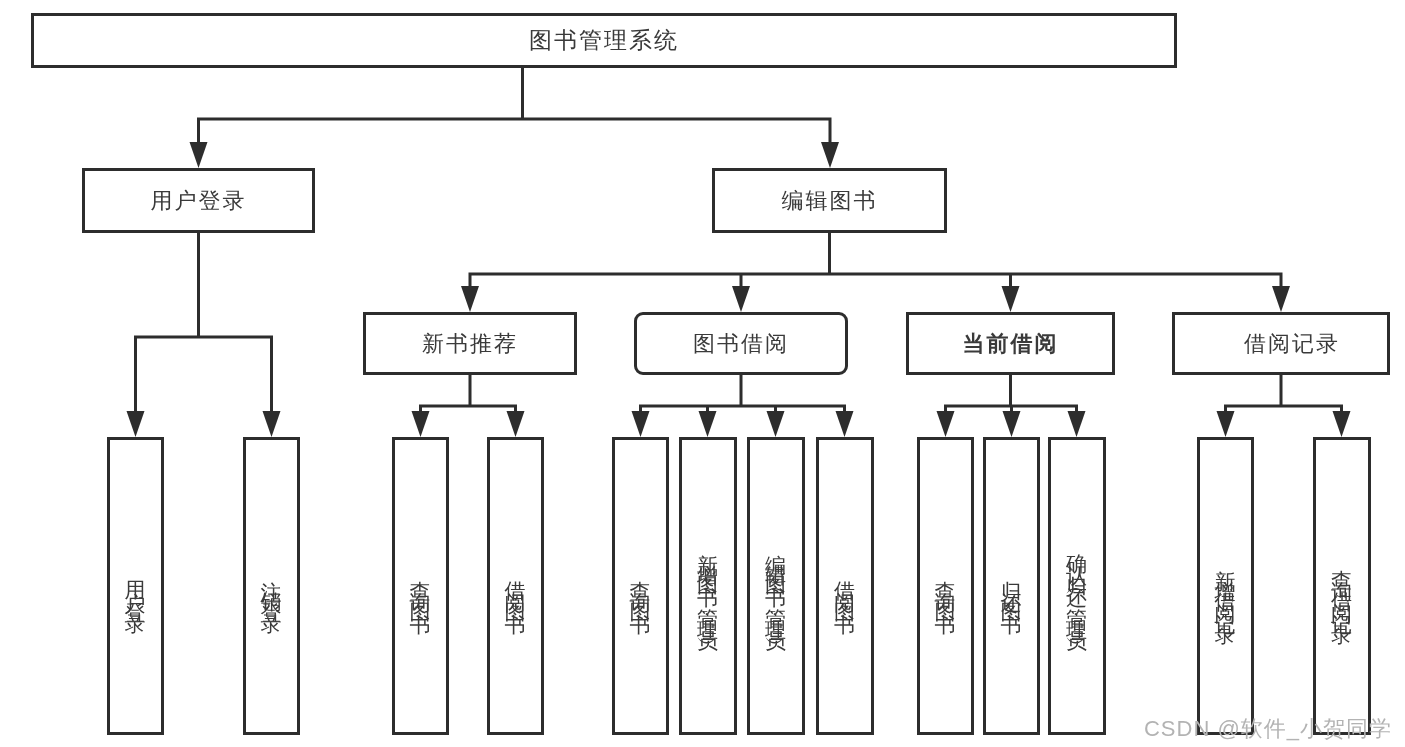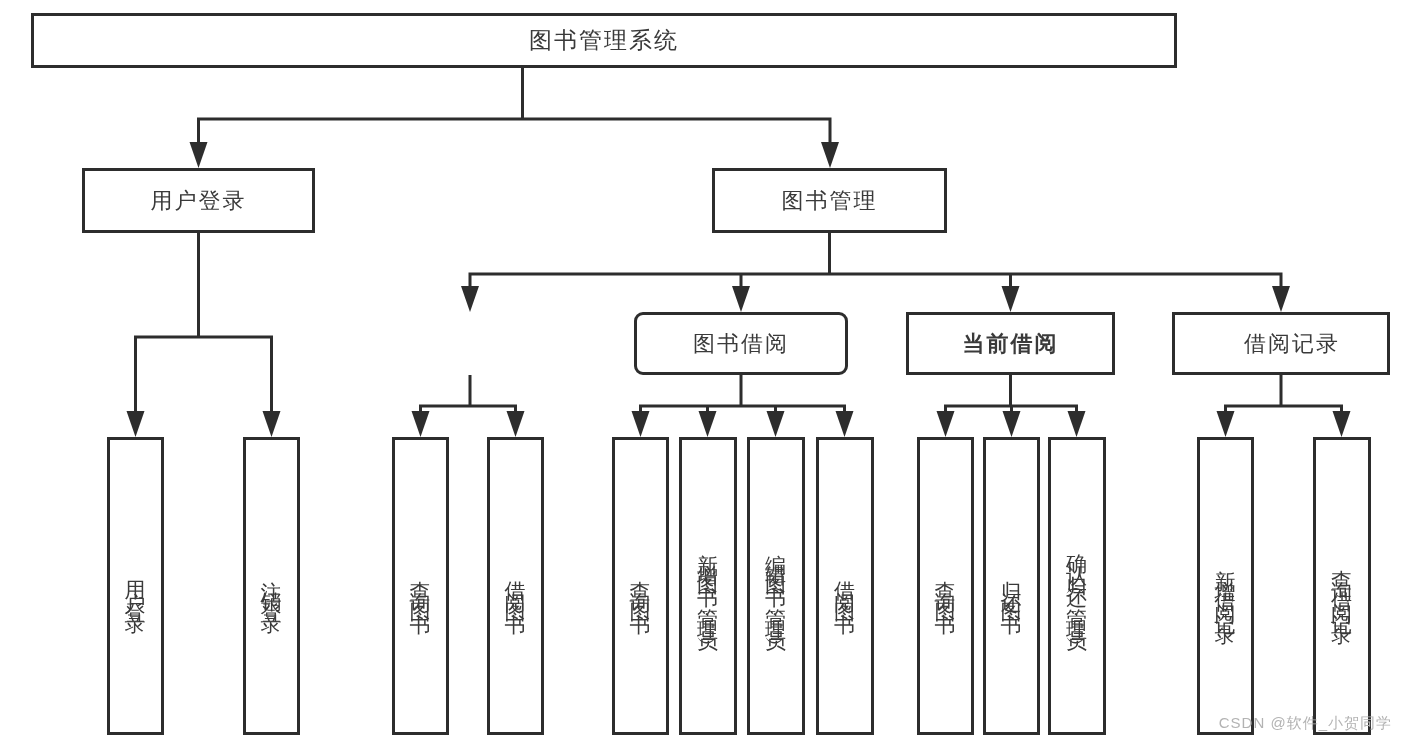--- a/index.html
+++ b/index.html
@@ -21,21 +21,21 @@
   }
   .h-label { font-size: 22px; letter-spacing: 2px; white-space: nowrap; }
   .root-box .h-label { font-size: 23px; }
   .v-label {
     writing-mode: vertical-rl; text-orientation: mixed;
     font-size: 21px; letter-spacing: 11px; line-height: 1.0;
     white-space: nowrap;
   }
   .watermark {
     position: absolute; top: 714px; right: 13px;
-    font-size: 15px; color: #b3b3b3; letter-spacing: 1px;
+    font-size: 22px; color: #b3b3b3; letter-spacing: 1px;
     white-space: nowrap; pointer-events: none;
   }
 </style>
 </head>
 <body>
 
 <div class="canvas">
 
   <svg class="connectors" width="1405" height="747" viewBox="0 0 1405 747" xmlns="http://www.w3.org/2000/svg">
     <g fill="none" stroke="#2d2d2d" stroke-width="3">
@@ -78,23 +78,26 @@
   </svg>
 
   <div class="box root-box" style="left:20px; top:13px; width:1146px; height:55px;margin-left:11px;">
     <span class="h-label">图书管理系统</span>
   </div>
 
   <div class="box" style="left:82px; top:168px; width:233px; height:65px;">
     <span class="h-label">用户登录</span>
   </div>
   <div class="box" style="left:712px; top:168px; width:235px; height:65px;">
-    <span class="h-label">图书管理</span>
+    <span class="h-label">编辑图书</span>
   </div>
 
+  <div class="box" style="left:363px; top:312px; width:214px; height:63px;">
+    <span class="h-label">新书推荐</span>
+  </div>
   <div class="box" style="left:634px; top:312px; width:214px; height:63px;border-radius:9px;">
     <span class="h-label">图书借阅</span>
   </div>
   <div class="box" style="left:906px; top:312px; width:209px; height:63px;font-weight:bold;">
     <span class="h-label">当前借阅</span>
   </div>
   <div class="box" style="left:1172px; top:312px; width:218px; height:63px;padding-left:22px;">
     <span class="h-label">借阅记录</span>
   </div>
 

